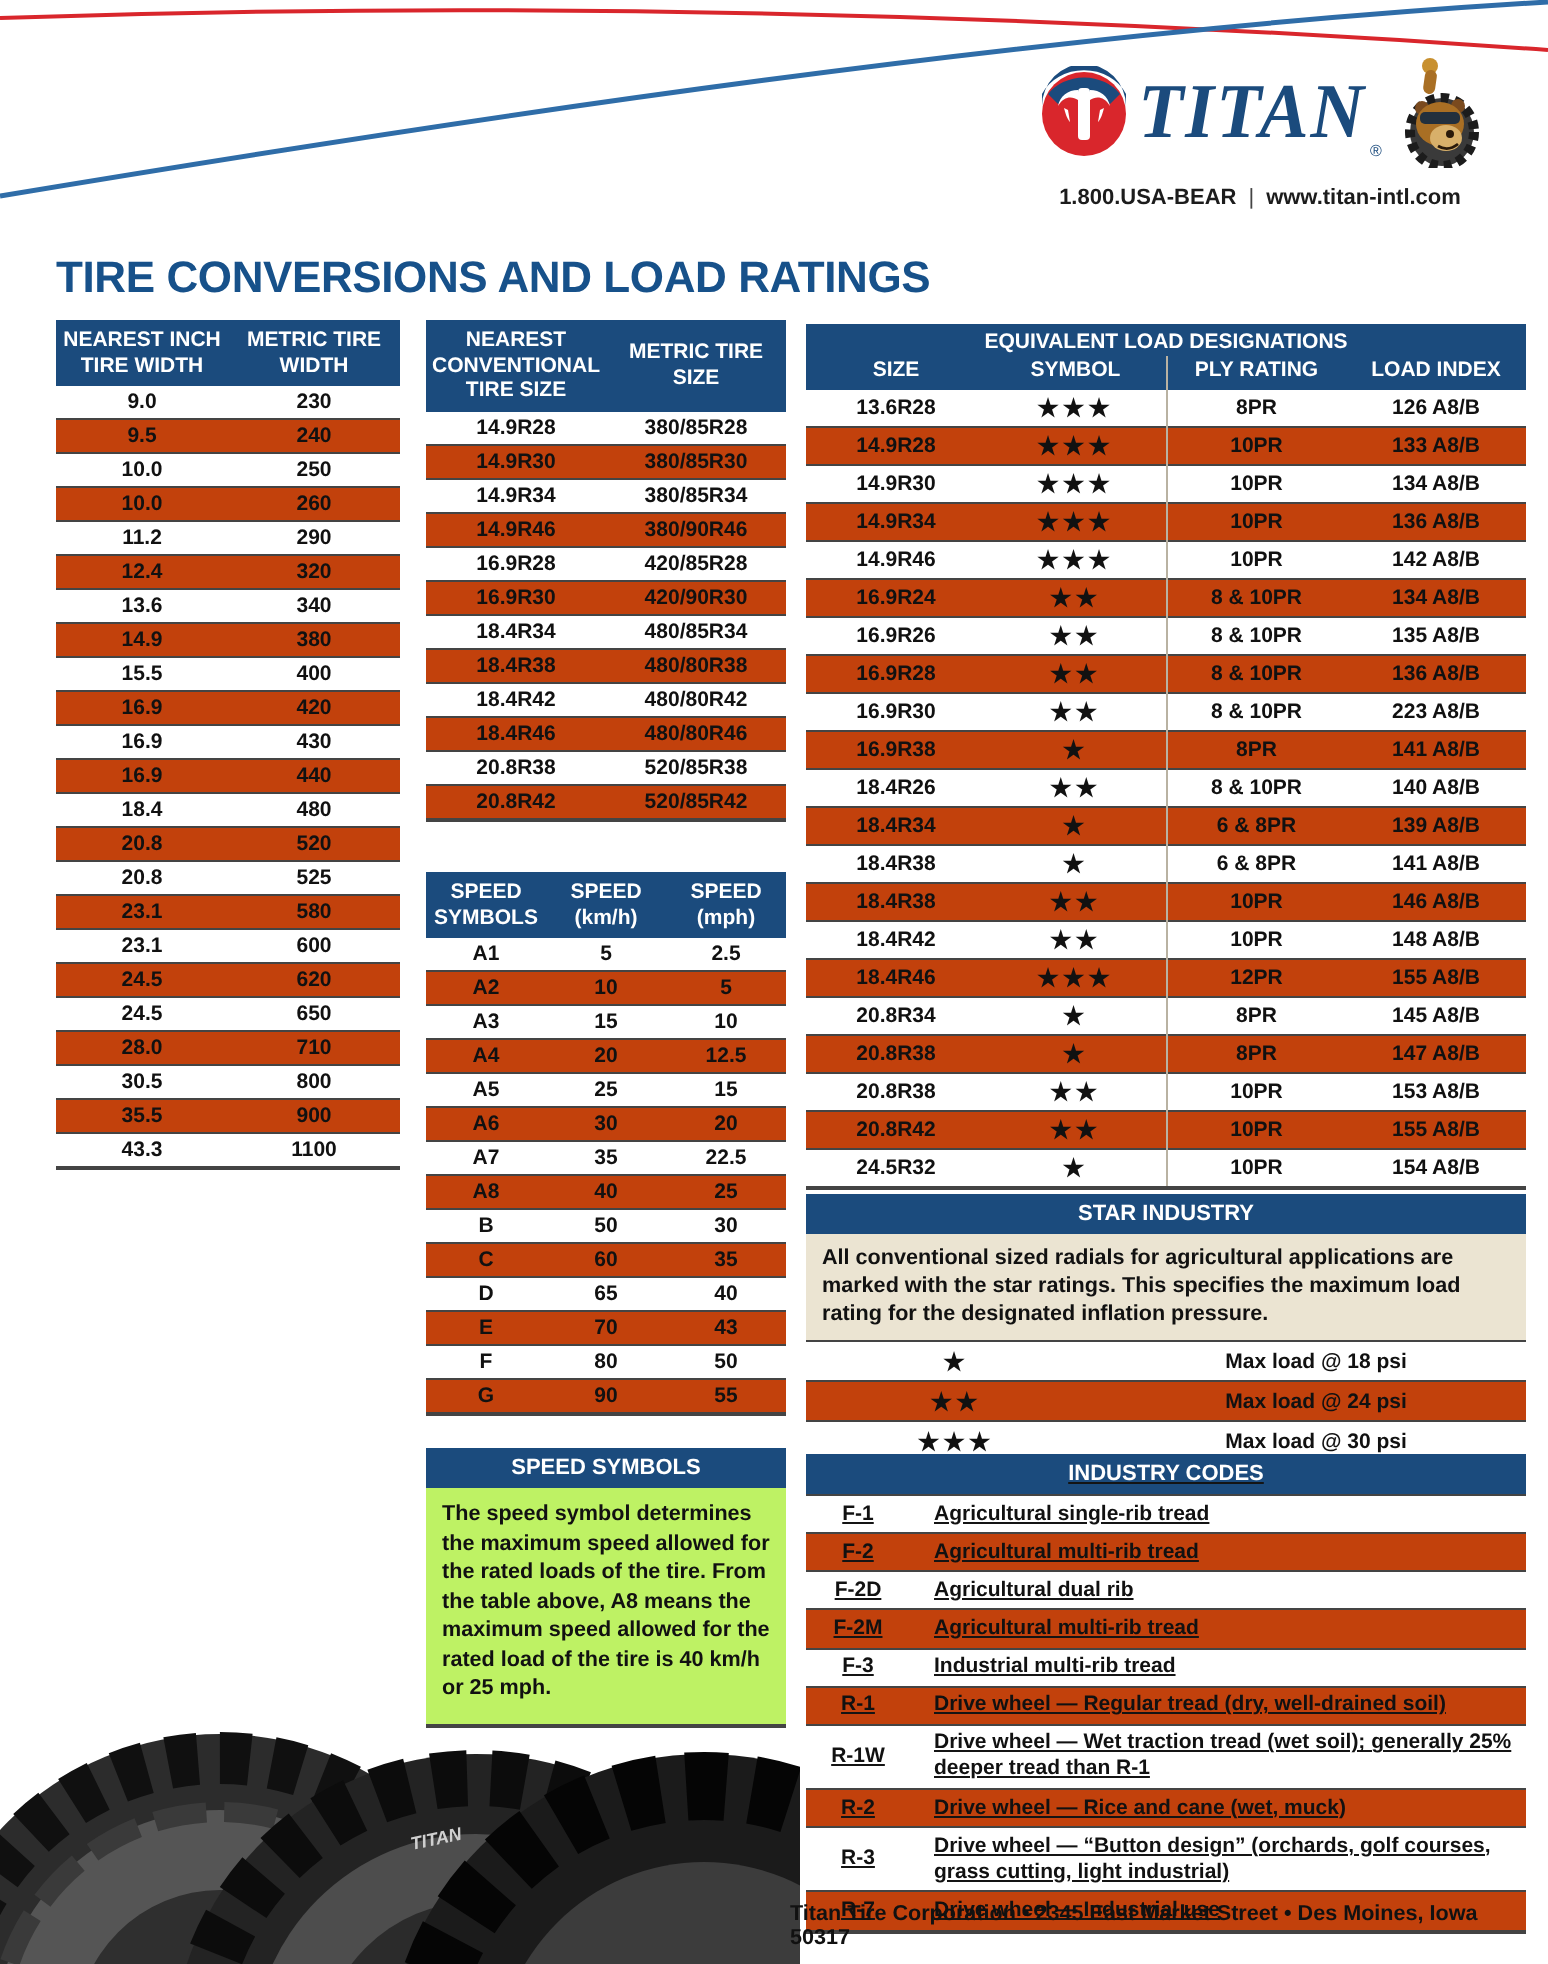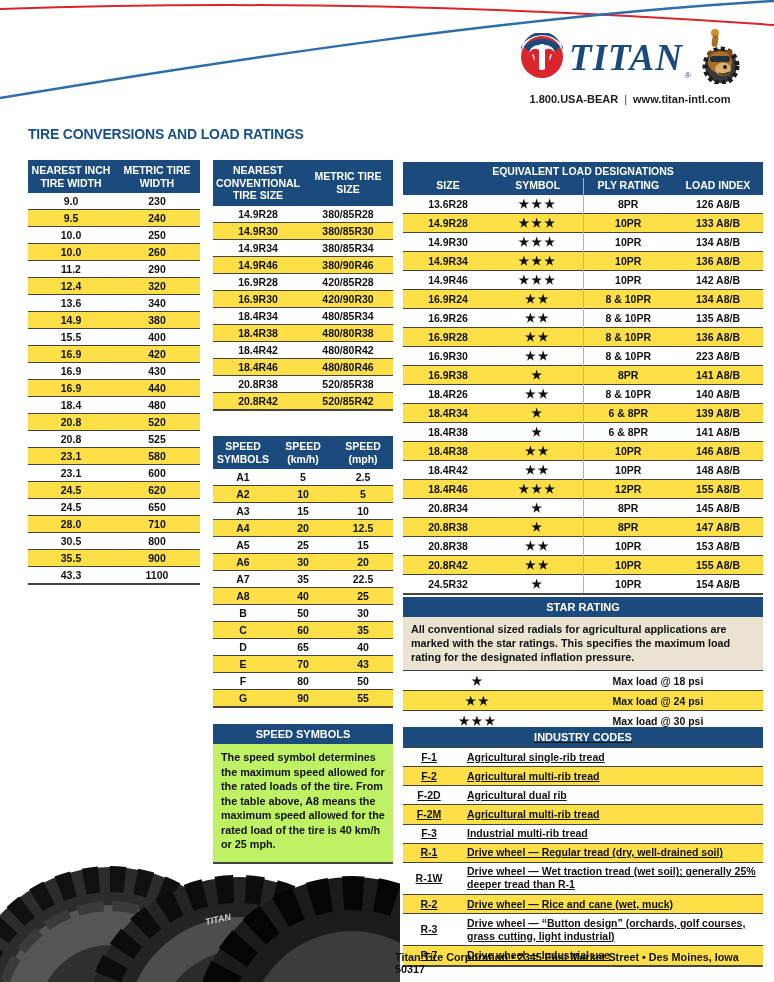--- a/index.html
+++ b/index.html
@@ -13,33 +13,33 @@
   
   .logo-area { position:absolute; top:28px; left:498px; width:264px; }
   .logo-row { display:flex; align-items:center; justify-content:center; gap:4px; }
   .brand-wordmark { font-family:"Liberation Serif", serif; font-style:italic; font-weight:700;
       font-size:37px; color:#1b4b7d; letter-spacing:1px; line-height:1; transform:scaleY(1.05); }
   .reg-mark { font-size:8px; color:#1b4b7d; align-self:flex-end; margin-bottom:4px; margin-left:-2px; }
   .contact-line { margin-top:9px; text-align:center; font-size:11px; font-weight:700; color:#1c1c1c; }
   .contact-line .sep { margin:0 6px; color:#444; font-weight:400; }
 
   
-  .page-title { position:absolute; top:126px; left:28px; font-size:14px; font-weight:800;
+  .page-title { position:absolute; top:126px; left:28px; font-size:22px; font-weight:800;
       color:#17518a; letter-spacing:-0.2px; }
 
   
   .tbl-wrap { position:absolute; }
   table.t { width:100%; border-collapse:collapse; table-layout:fixed; }
   table.t th { background:#1b4b7d; color:#fff; font-size:10.5px; font-weight:700;
       text-align:center; vertical-align:middle; line-height:1.2; padding:4px 1px; }
   table.t td { font-size:10.5px; font-weight:700; text-align:center; color:#111;
       vertical-align:middle; padding:2px 1px; }
   table.t tbody tr + tr td { border-top:1.5px solid #444; }
   table.t tbody tr:last-child td { border-bottom:2.5px solid #444; }
-  table.t tbody tr.alt { background:#fde047; }
+  table.t tbody tr.alt { background:#c2410c; }
 
   .wrap-width     { left:28px;  top:160px; width:172px; }
   .wrap-width td  { padding:1px 1px; font-size:10.5px; }
 
   .wrap-conv      { left:213px; top:160px; width:180px; }
   .wrap-conv td   { padding:3.5px 1px; }
 
   .wrap-speed     { left:213px; top:436px; width:180px; }
   .wrap-speed td  { padding:2.5px 1px; }
 
@@ -511,21 +511,21 @@
             <td>24.5R32</td>
             <td>★</td>
             <td>10PR</td>
             <td>154 A8/B</td>
           </tr>
         </tbody>
     </table>
   </div>
 
   <div class="tbl-wrap wrap-stars">
-    <div class="section-bar">STAR RATING</div>
+    <div class="section-bar">STAR INDUSTRY</div>
     <div class="star-desc">All conventional sized radials for agricultural applications are marked with the star ratings. This specifies the maximum load rating for the designated inflation pressure.</div>
     <table class="t">
       <tbody>
           <tr>
             <td>★</td>
             <td>Max load @ 18 psi</td>
           </tr>
           <tr class="alt">
             <td>★★</td>
             <td>Max load @ 24 psi</td>

